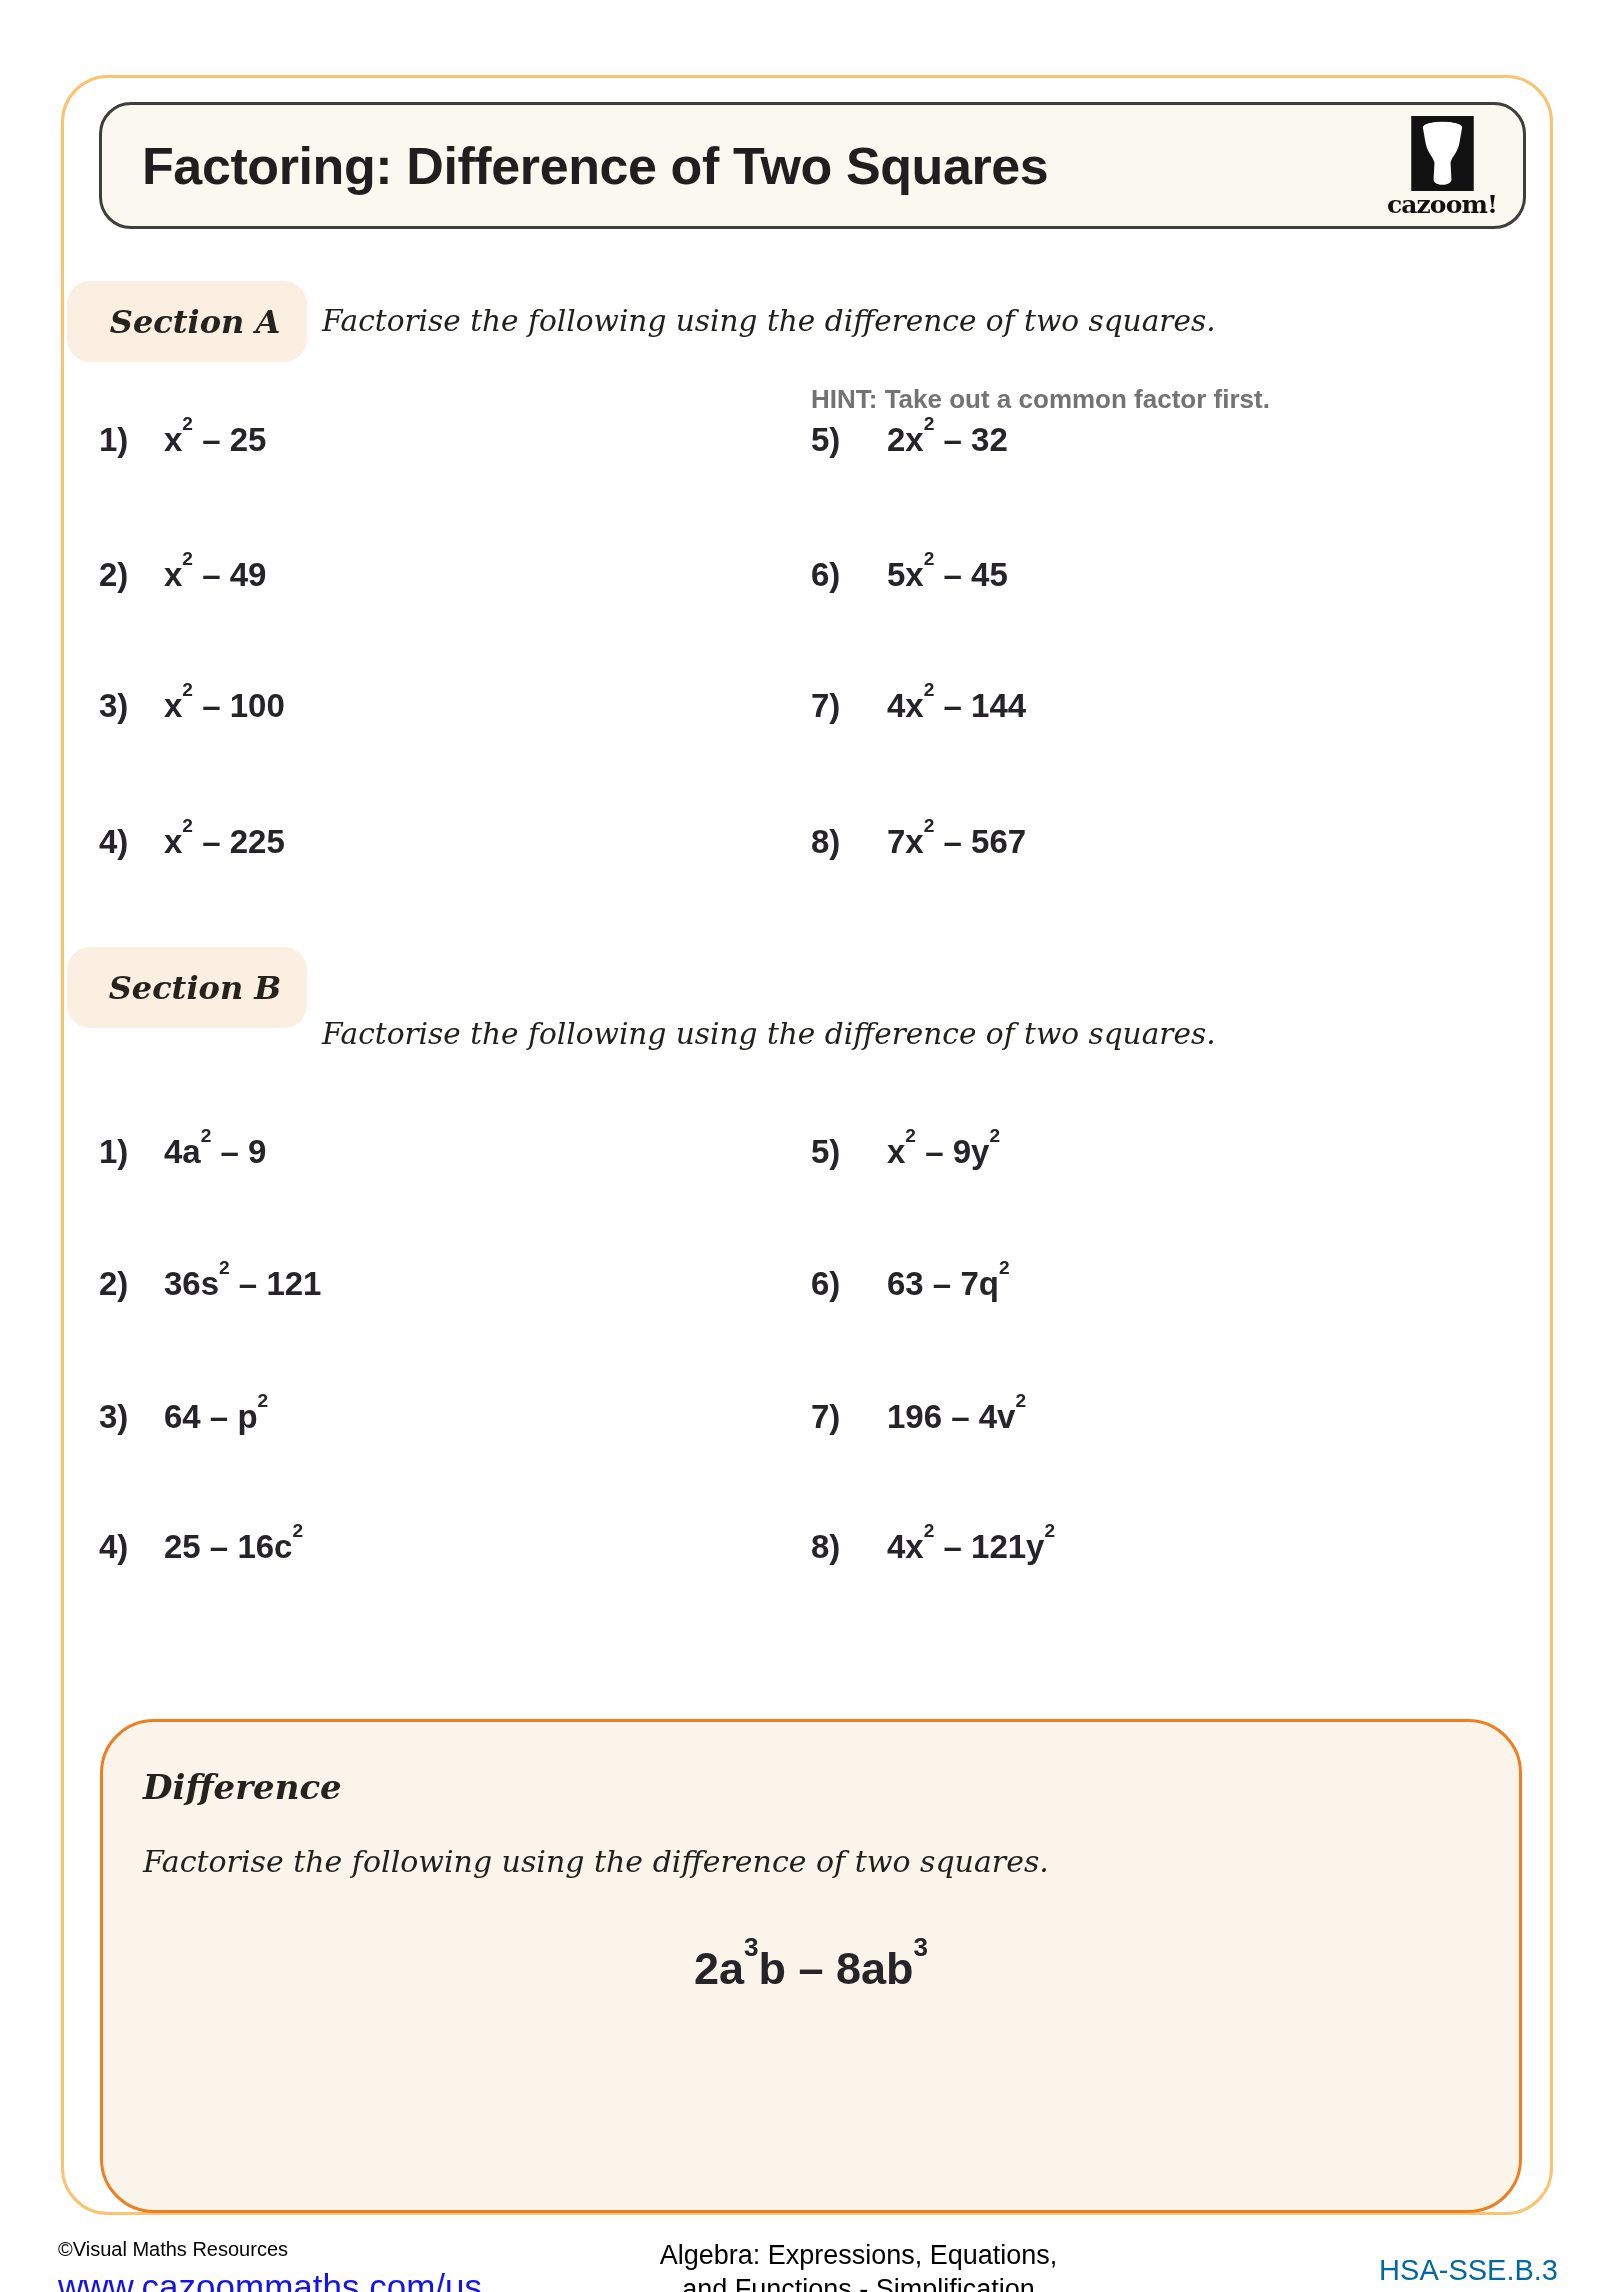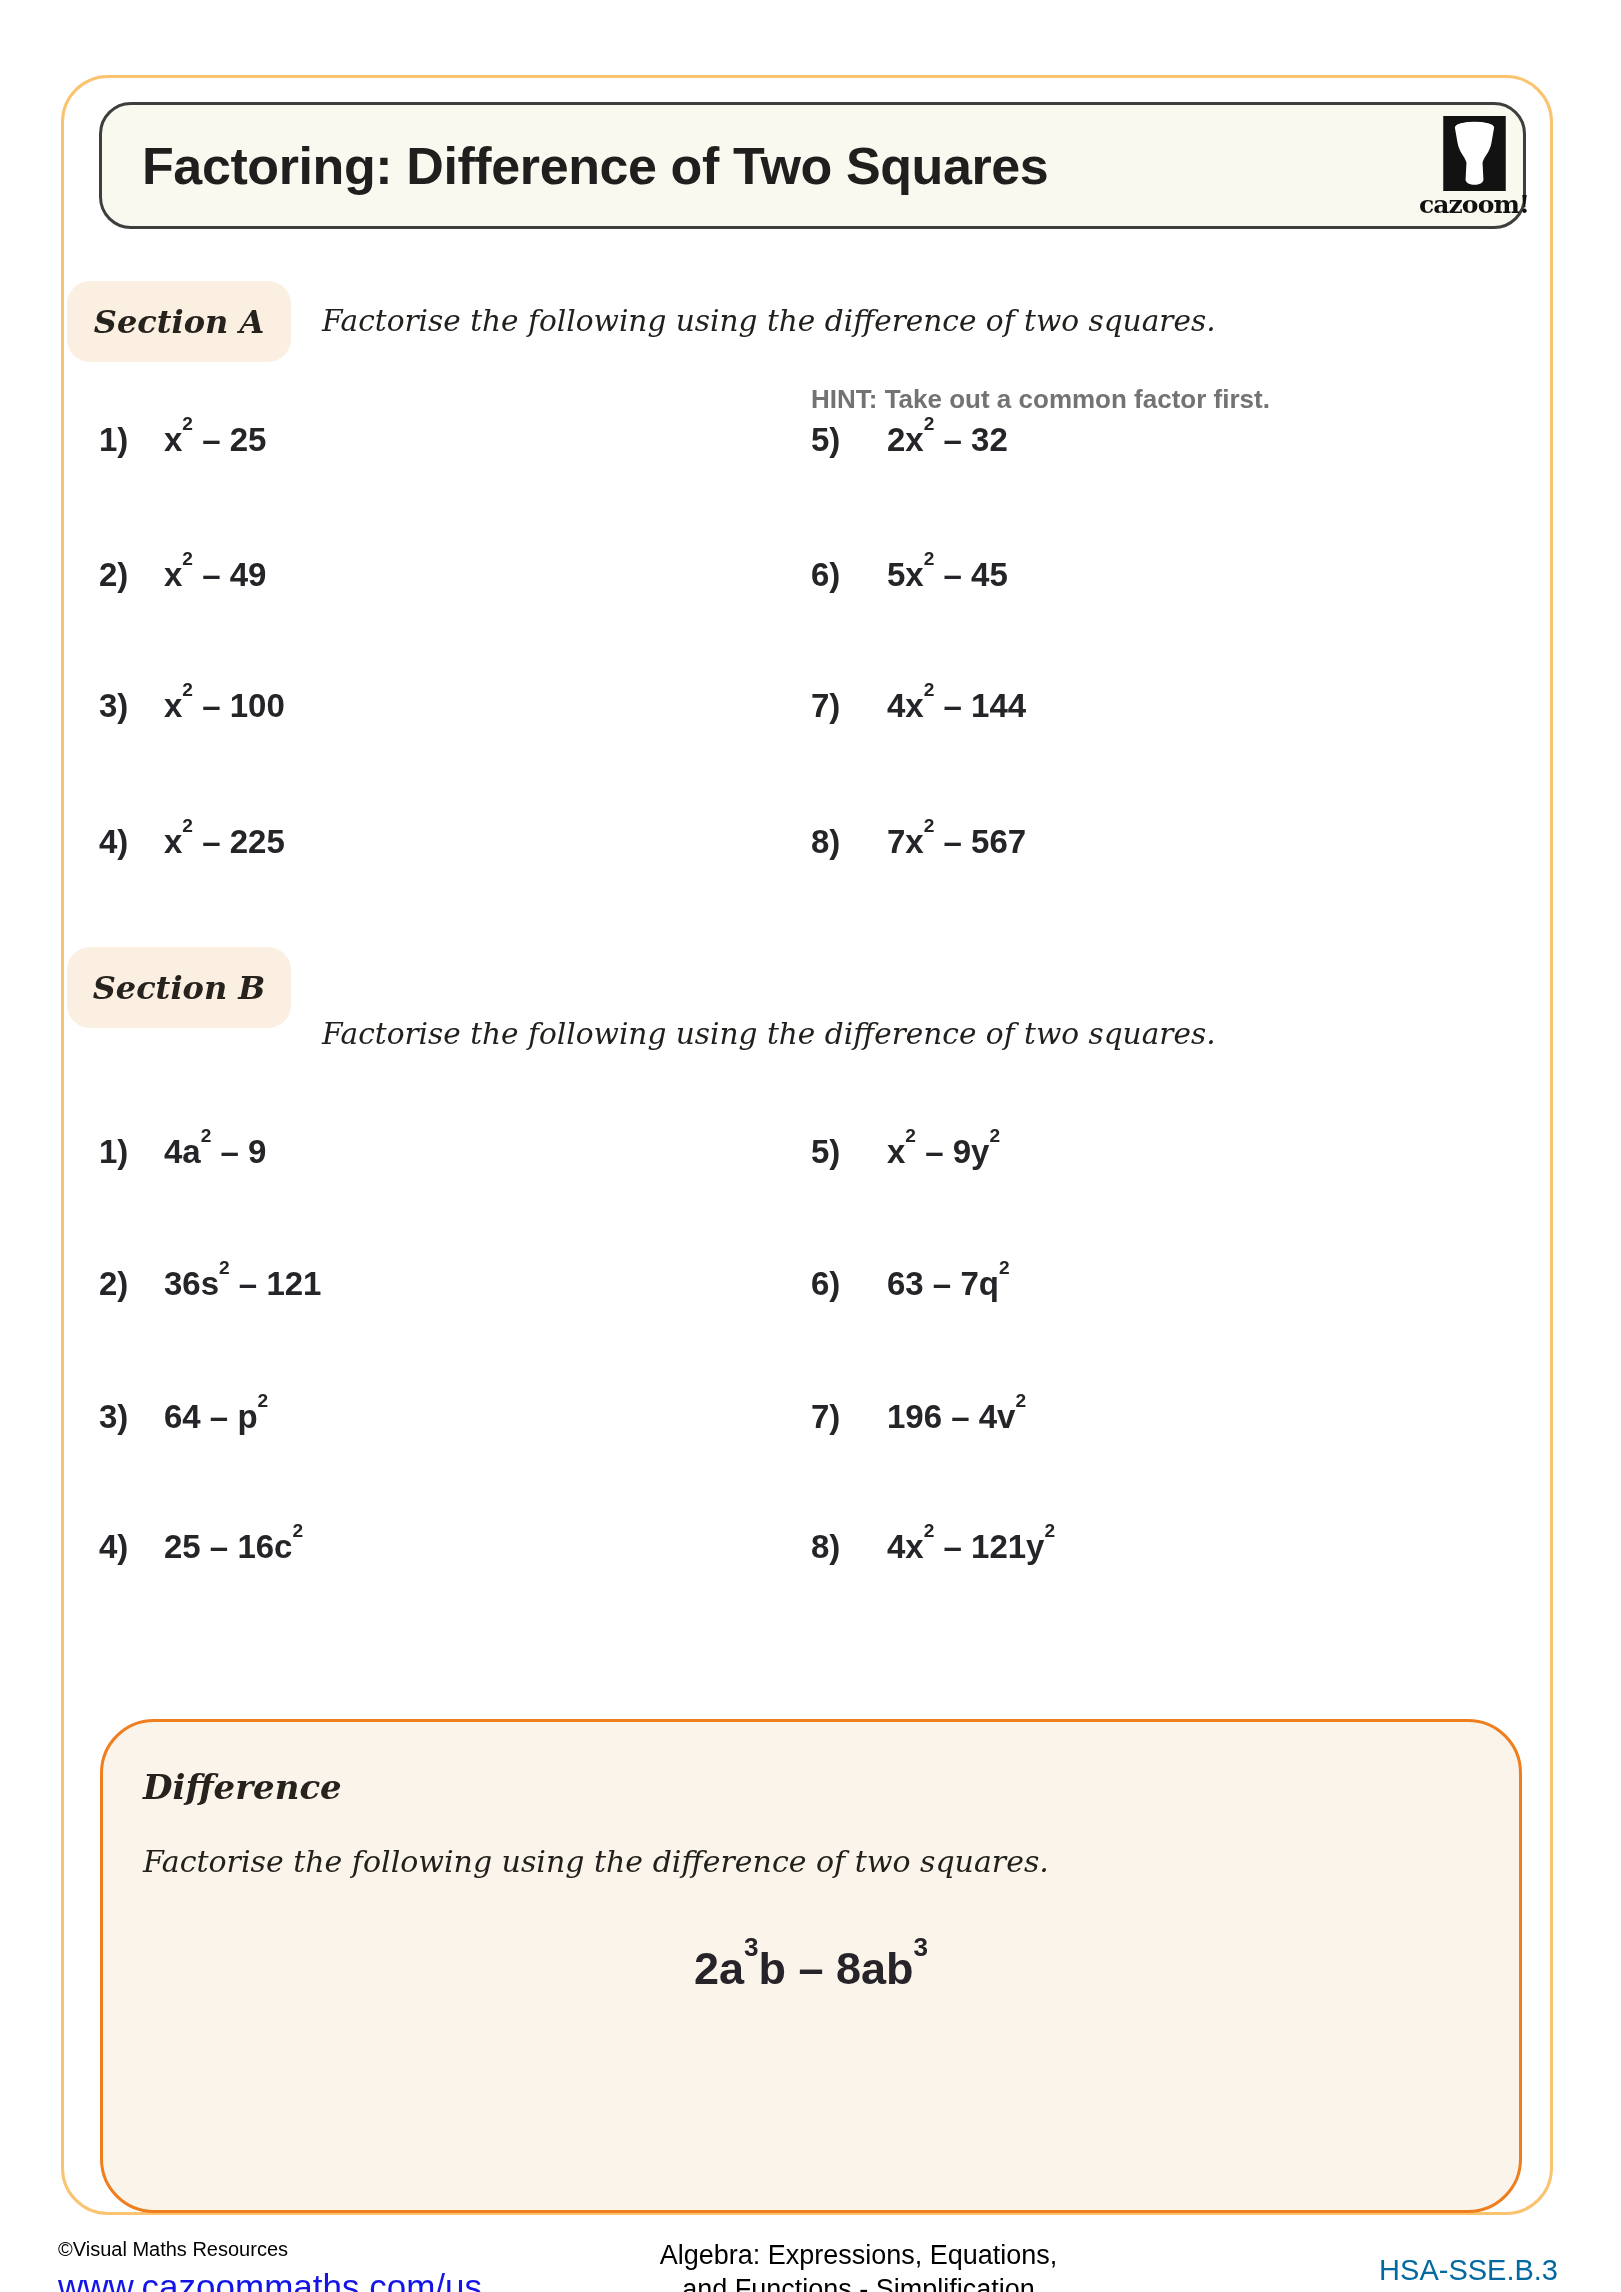--- a/index.html
+++ b/index.html
@@ -11,30 +11,30 @@
 ونة                border:3.6px solid #FAC36F;border-radius:47px;box-sizing:border-box;}
   .outer-border{border:3.6px solid #FAC36F;}
 
   
   .title-box{position:absolute;left:99px;top:74px;width:1427px;height:127px;
              background:#FAF9F0;border:3.6px solid #3E3E3C;border-radius:32px;box-sizing:border-box;}
   .title{position:absolute;left:142px;top:74px;height:127px;display:flex;align-items:center;
          font-size:52px;font-weight:bold;color:#211E1E;letter-spacing:-0.4px;}
 
   
-  .logo{position:absolute;left:1416px;top:88px;width:116px;text-align:center;}
+  .logo{position:absolute;left:1384px;top:88px;width:116px;text-align:center;}
   .logo-square{display:block;margin:0 auto;}
   .logo-text{font-family:"DejaVu Serif",serif;font-weight:bold;font-size:25px;color:#111;
              letter-spacing:-0.9px;margin-top:0.9px;line-height:1;}
 
   
   .badge{position:absolute;width:224px;height:81px;background:#FBEFE1;border-radius:23px;
          display:flex;align-items:center;justify-content:center;
          font-family:"DejaVu Serif",serif;font-style:italic;font-weight:bold;
-         font-size:32px;color:#26231F;}
+         font-size:32px;color:#26231F;padding-left:16px;}
   .badge-a{left:67px;top:253px;}
   .badge-b{left:67px;top:919px;}
   .instruction{position:absolute;left:322px;font-family:"DejaVu Serif",serif;font-style:italic;
                font-size:29.6px;color:#21201C;line-height:38px;}
   .instr-a{top:274px;}
   .instr-b{top:987px;}
 
   .hint{position:absolute;left:811px;top:356px;font-size:26px;font-weight:bold;color:#737373;}
 
   

